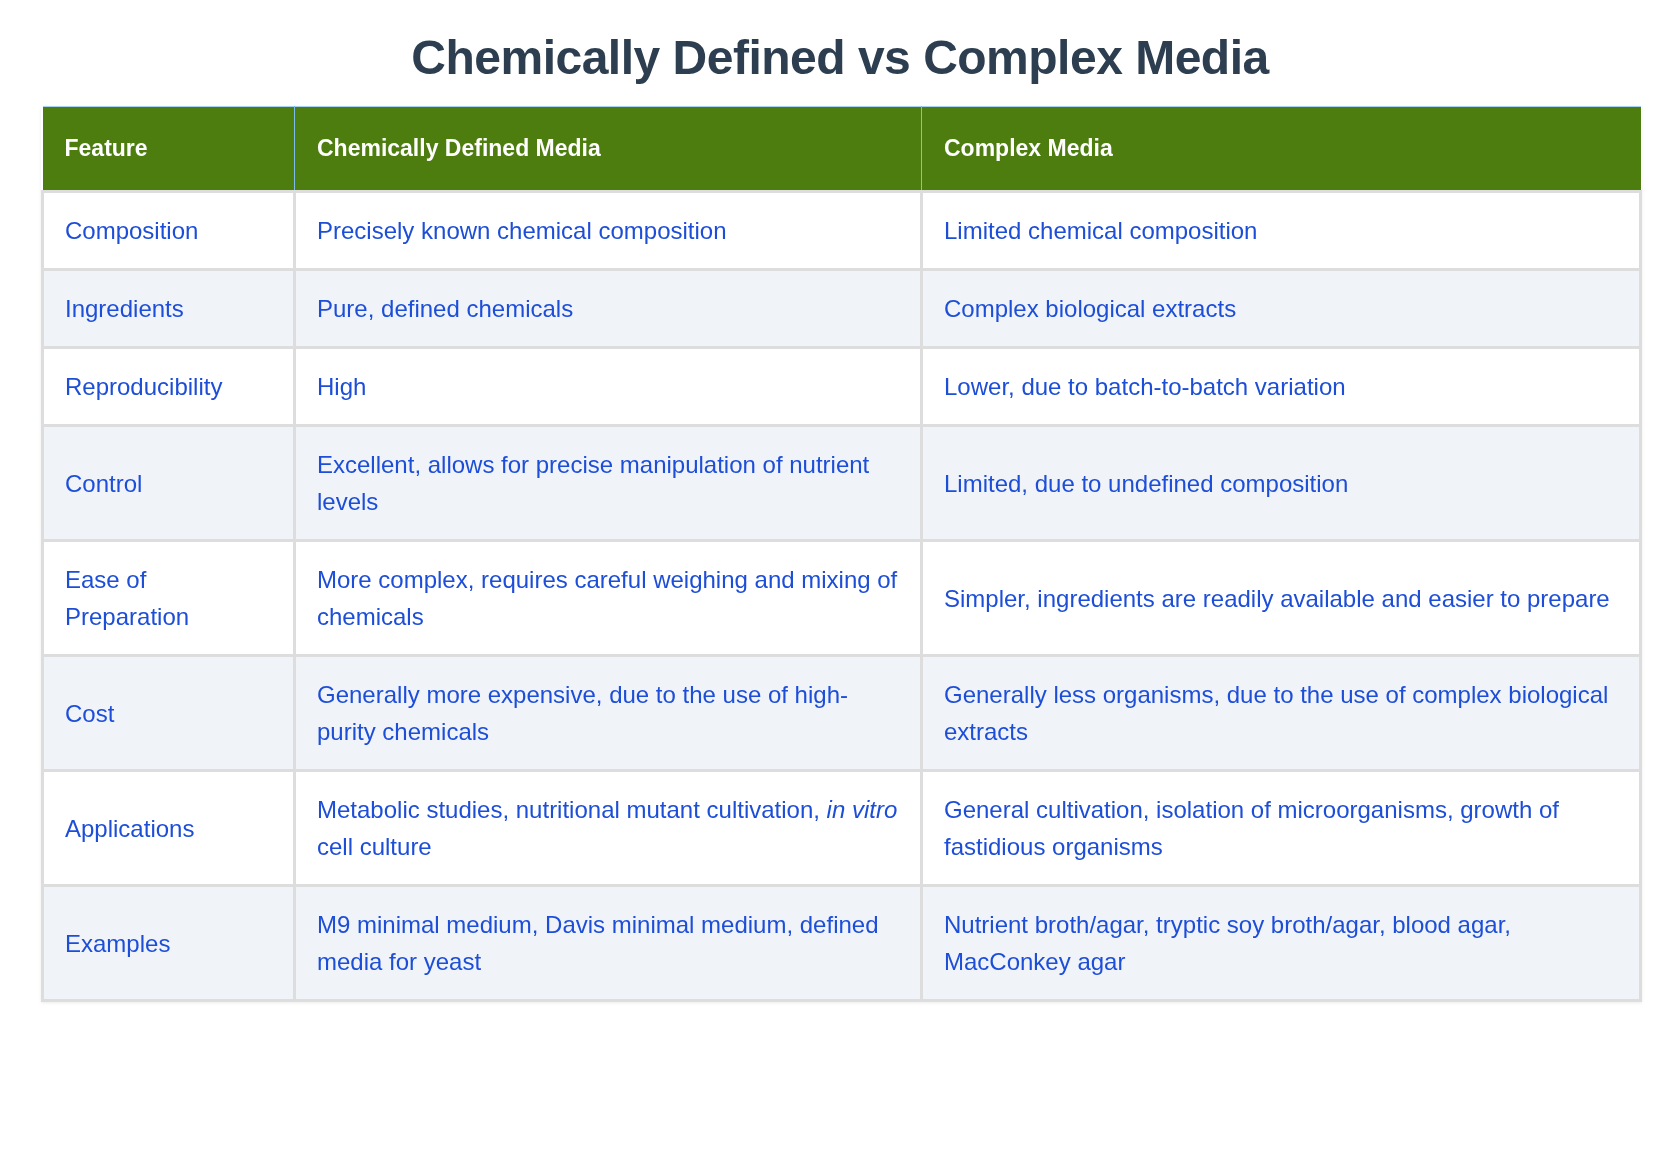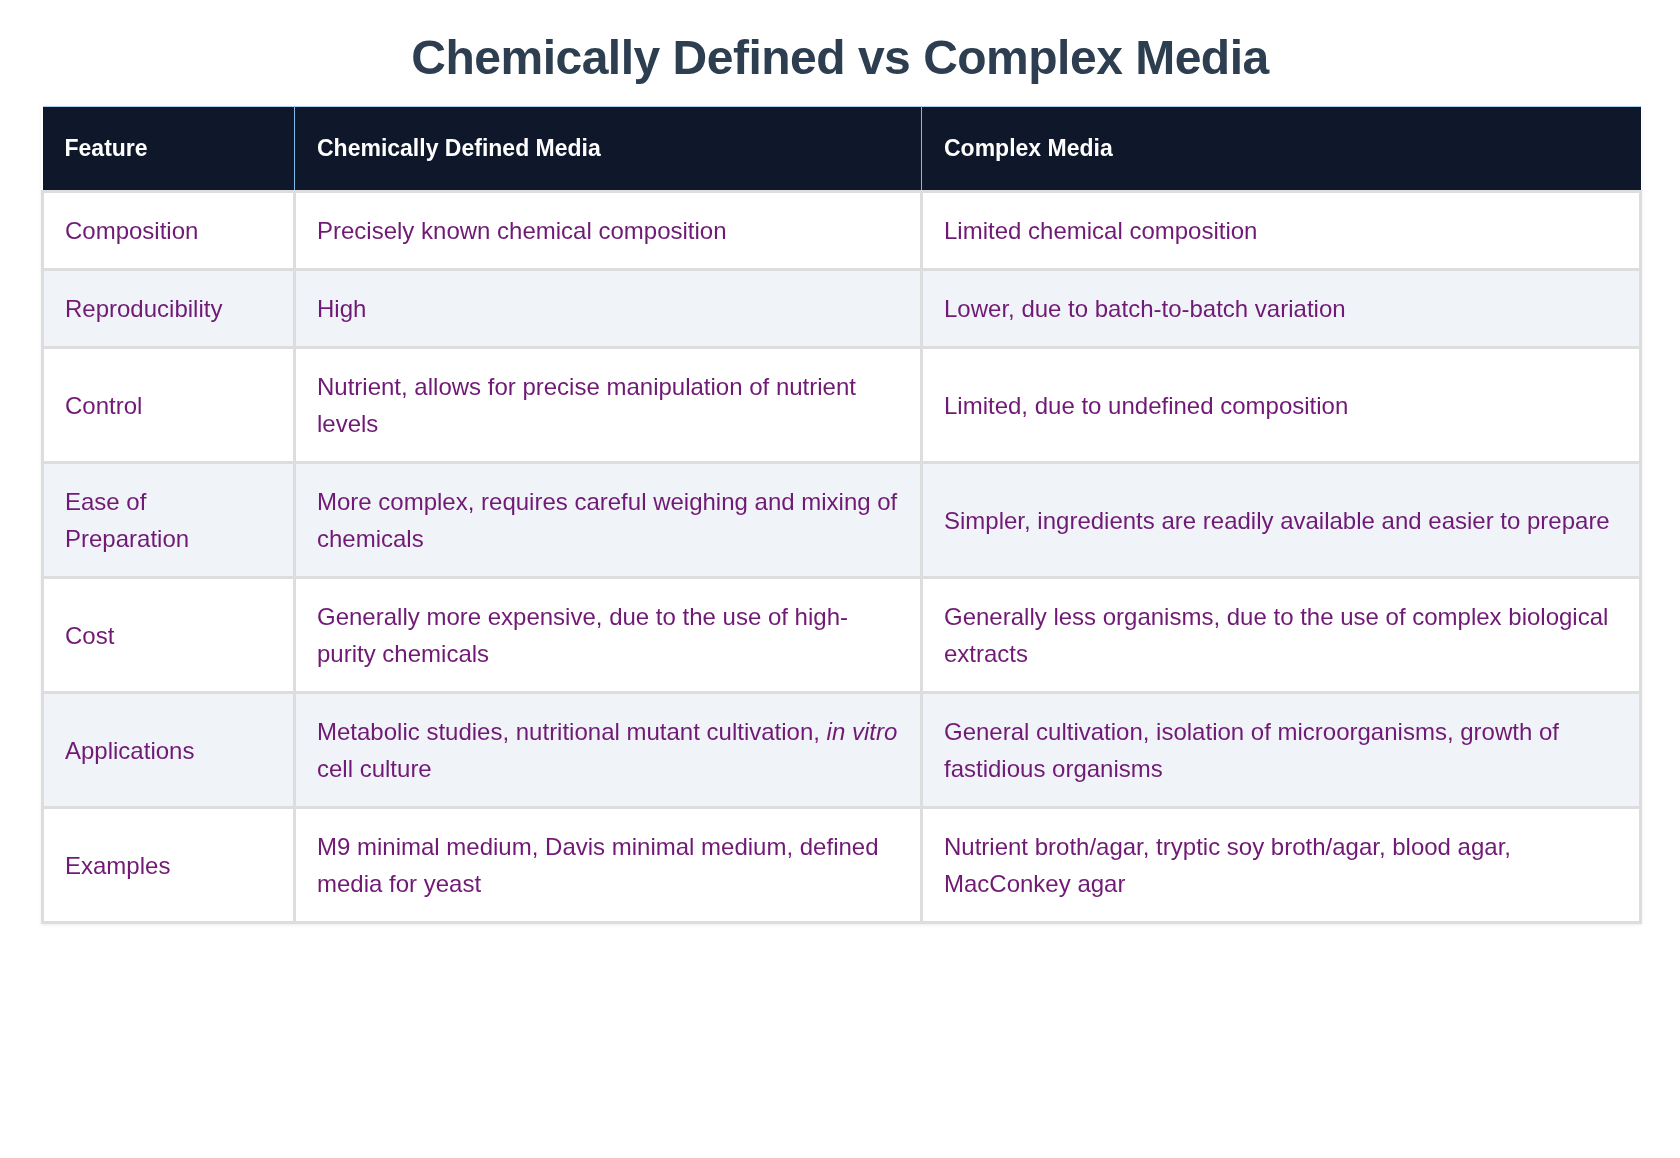--- a/index.html
+++ b/index.html
@@ -38,42 +38,42 @@
   table {
     width: 1598px;
     border-collapse: collapse;
     table-layout: fixed;
     box-shadow: 0 1px 3px rgba(0,0,0,0.08);
   }
   col.c1 { width: 252px; }
   col.c2 { width: 627px; }
   col.c3 { width: 719px; }
   thead th {
-    background: #0f172a;
+    background: #4d7c0f;
     color: #ffffff;
     font-weight: bold;
     font-size: 23px;
     text-align: left;
     height: 85px;
     padding: 0 22px;
     box-sizing: border-box;
     border-left: 1px solid #7fbde9;
     border-right: 1px solid #7fbde9;
     border-top: 1px solid #a9d2f0;
     vertical-align: middle;
   }
   thead th:first-child { border-left: none; }
   thead th:last-child { border-right: none; }
   tbody td {
     font-size: 24px;
     line-height: 37px;
     padding: 19px 21px;
     border: 3px solid #dddddd;
     vertical-align: middle;
-    color: #701a75;
+    color: #1d4ed8;
   }
   tbody tr:nth-child(even) td { background: #f0f4f9; }
   tbody tr:nth-child(odd) td { background: #ffffff; }
   tbody td em { font-style: italic; }
 </style>
 </head>
 <body>
 
 <h1 class="title">Chemically Defined vs Complex Media</h1>
 
@@ -91,27 +91,32 @@
         <th>Complex Media</th>
       </tr>
     </thead>
     <tbody>
       <tr>
         <td>Composition</td>
         <td>Precisely known chemical composition</td>
         <td>Limited chemical composition</td>
       </tr>
       <tr>
+        <td>Ingredients</td>
+        <td>Pure, defined chemicals</td>
+        <td>Complex biological extracts</td>
+      </tr>
+      <tr>
         <td>Reproducibility</td>
         <td>High</td>
         <td>Lower, due to batch-to-batch variation</td>
       </tr>
       <tr>
         <td>Control</td>
-        <td>Nutrient, allows for precise manipulation of nutrient levels</td>
+        <td>Excellent, allows for precise manipulation of nutrient levels</td>
         <td>Limited, due to undefined composition</td>
       </tr>
       <tr>
         <td>Ease of Preparation</td>
         <td>More complex, requires careful weighing and mixing of chemicals</td>
         <td>Simpler, ingredients are readily available and easier to prepare</td>
       </tr>
       <tr>
         <td>Cost</td>
         <td>Generally more expensive, due to the use of high-purity chemicals</td>

